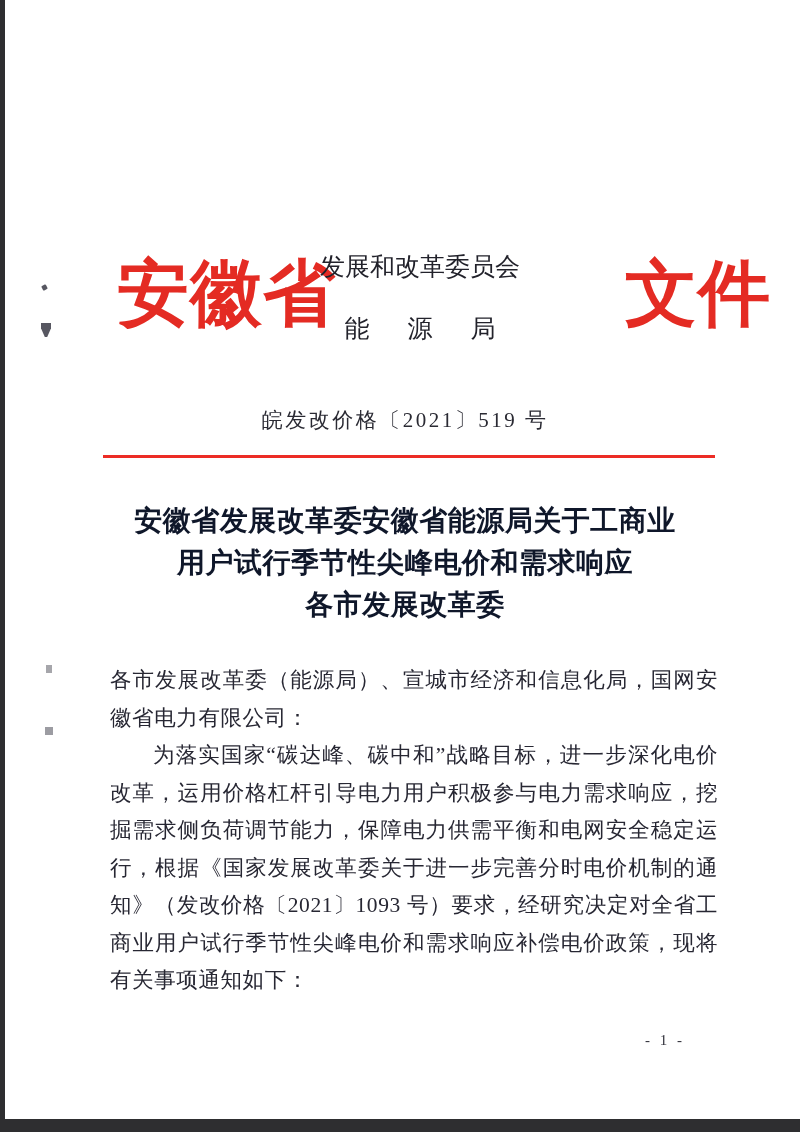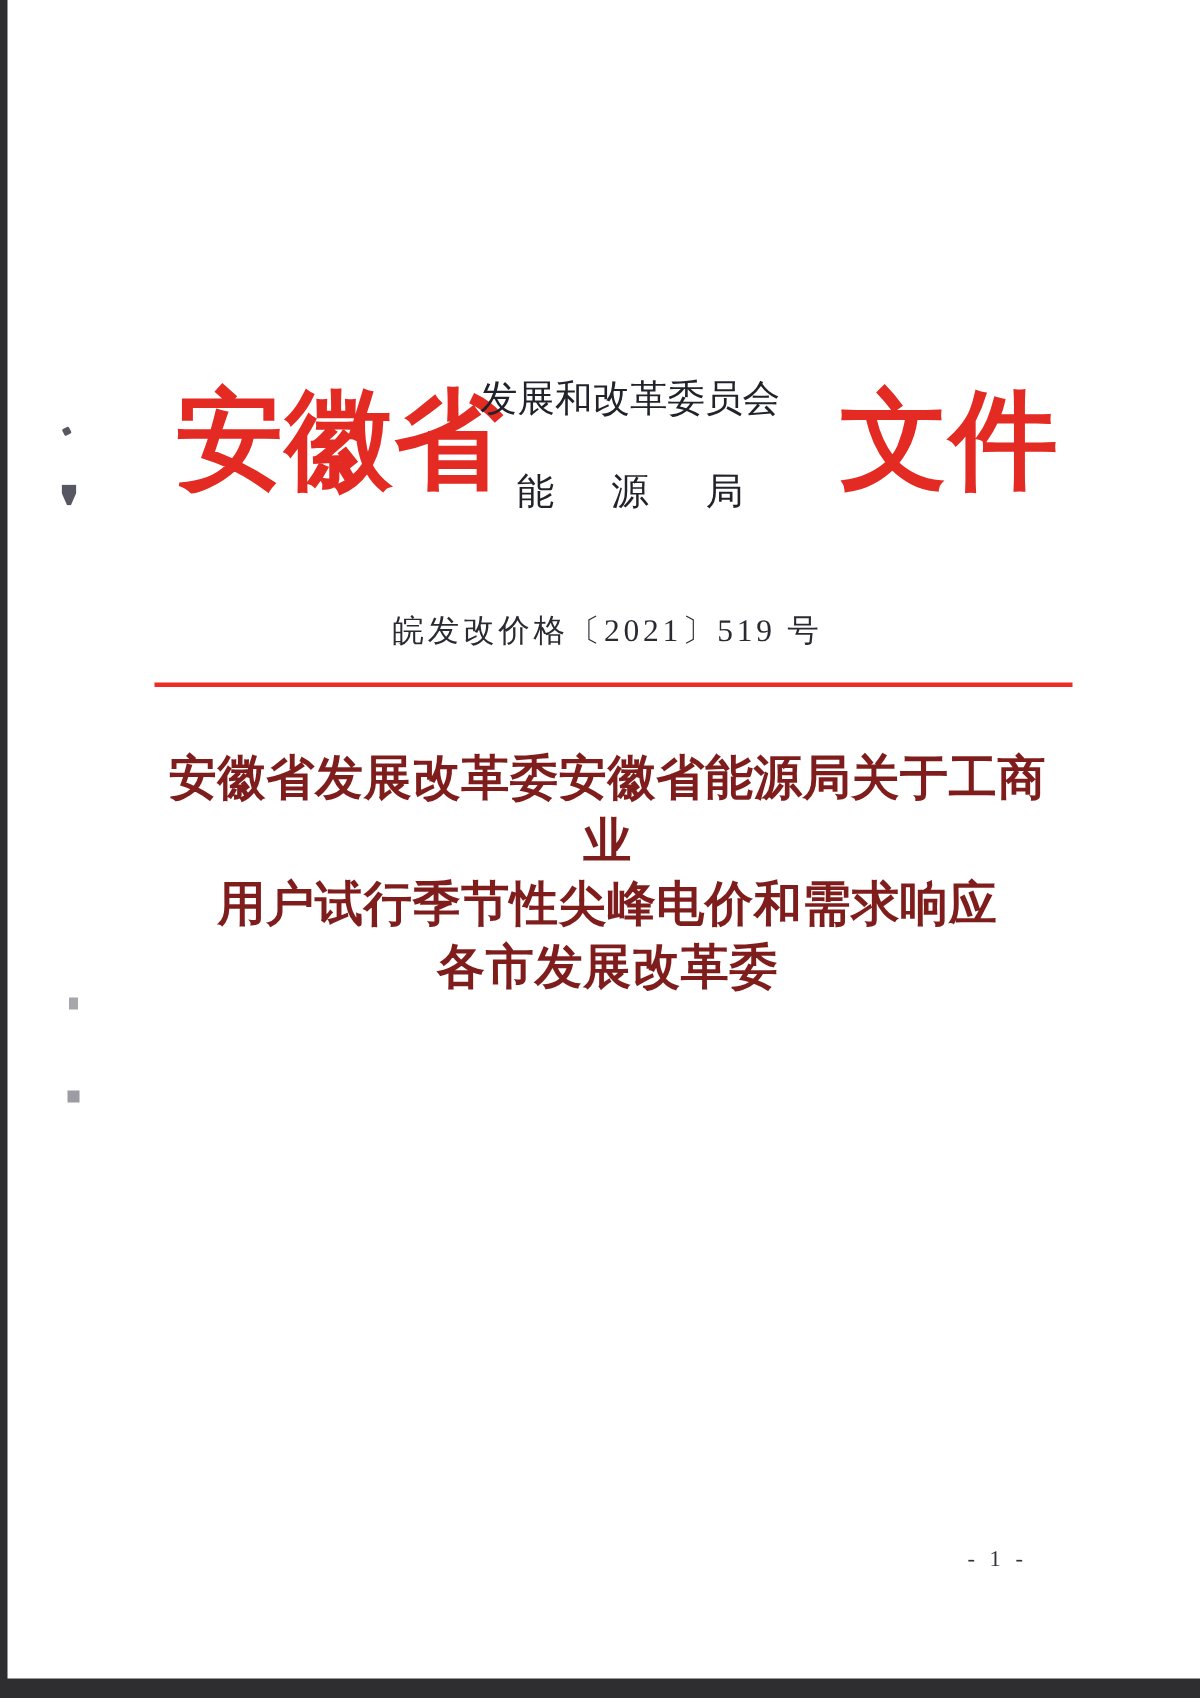--- a/index.html
+++ b/index.html
@@ -46,21 +46,21 @@
     top: 0;
     color: #e42b23;
     font-family: "Liberation Serif", "DejaVu Serif", serif;
     font-weight: bold;
     font-size: 72px;
     line-height: 132px;
     letter-spacing: 1px;
     white-space: nowrap;
   }
   .masthead-red.left  { left: 112px; }
-  .masthead-red.right { left: 555px; }
+  .masthead-red.right { left: 620px; }
 
   .masthead-center {
     position: absolute;
     left: 250px;
     top: 8px;
     width: 330px;
     text-align: center;
     color: #22222b;
     font-family: "Liberation Sans", "DejaVu Sans", sans-serif;
     font-size: 25px;
@@ -95,24 +95,24 @@
     background: #ec2c25;
   }
 
   
   .doc-title {
     position: absolute;
     left: 100px;
     top: 500px;
     width: 600px;
     text-align: center;
-    color: #7f1d1d;
-    font-family: Liberation Mono, monospace;
+    color: #0f172a;
+    font-family: Liberation Serif, serif;
     font-weight: bold;
-    font-size: 32px;
+    font-size: 28px;
     line-height: 42px;
     letter-spacing: .5px;
   }
 
   
   .body-block {
     position: absolute;
     left: 105px;
     top: 662px;
     width: 608px;
@@ -163,16 +163,20 @@
   <div class="doc-number">皖发改价格〔2021〕519 号</div>
 
   <div class="red-rule"></div>
 
   <div class="doc-title">
     <div>安徽省发展改革委安徽省能源局关于工商业</div>
     <div>用户试行季节性尖峰电价和需求响应</div>
     <div>各市发展改革委</div>
   </div>
 
+  <div class="body-block">
+    <p>各市发展改革委（能源局）、宣城市经济和信息化局，国网安徽省电力有限公司：</p>
+    <p class="indent">为落实国家“碳达峰、碳中和”战略目标，进一步深化电价改革，运用价格杠杆引导电力用户积极参与电力需求响应，挖掘需求侧负荷调节能力，保障电力供需平衡和电网安全稳定运行，根据《国家发展改革委关于进一步完善分时电价机制的通知》（发改价格〔2021〕1093 号）要求，经研究决定对全省工商业用户试行季节性尖峰电价和需求响应补偿电价政策，现将有关事项通知如下：</p>
+  </div>
 
   <div class="page-number">- 1 -</div>
 
 </div>
 
 </body></html>

